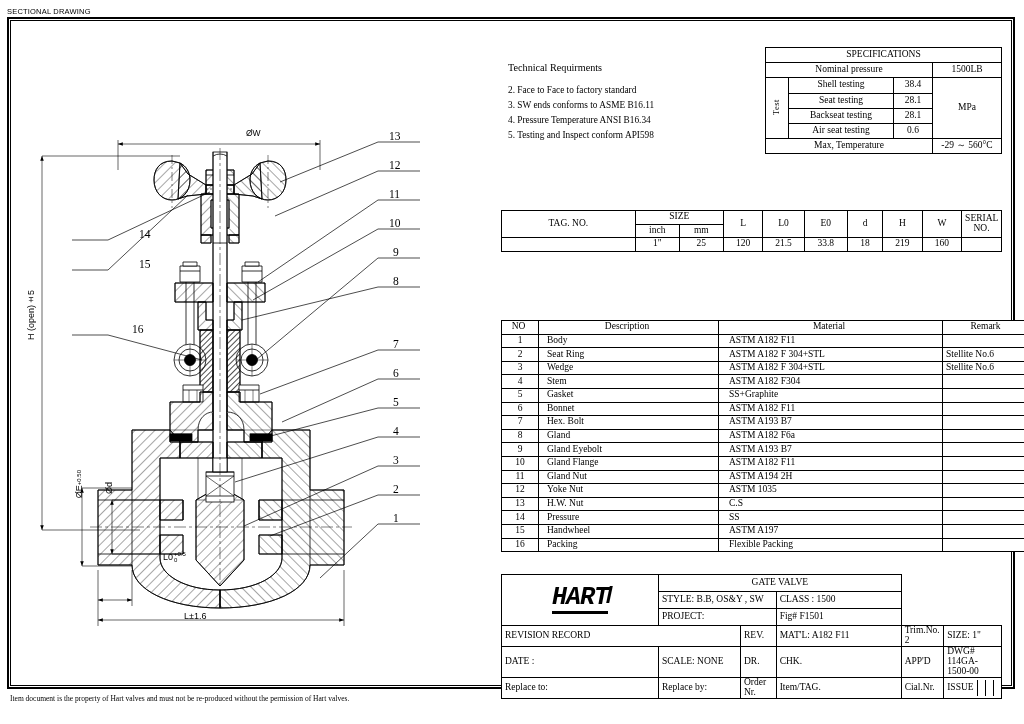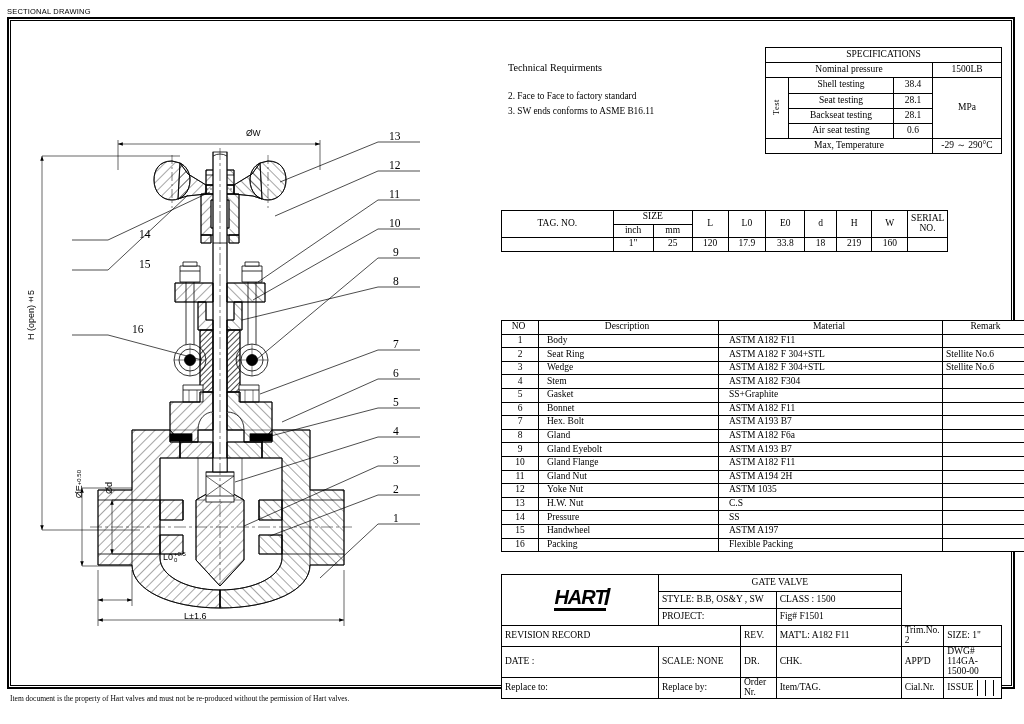--- a/index.html
+++ b/index.html
@@ -36,52 +36,52 @@
     font-size:9.5px;line-height:1.05;
   }
   .ctr{text-align:center;}
   .lft{text-align:left;}
 
   
   .tech{
     position:absolute;left:508px;top:60px;width:240px;
     font-size:9.3px;line-height:1.62;
   }
-  .tech .t-title{font-size:10.2px;margin-bottom:12px;}
+  .tech .t-title{font-size:10.2px;margin-bottom:6px;}
 
   
   .spec{position:absolute;left:765px;top:47px;width:237px;}
   .spec td{height:14.2px;}
   .spec .vert{
     writing-mode:vertical-rl;transform:rotate(180deg);
     font-size:8.6px;letter-spacing:.5px;white-space:nowrap;
     padding:0;
   }
 
   
-  .sizetbl{position:absolute;left:501px;top:210px;width:447px;}
+  .sizetbl{position:absolute;left:501px;top:210px;width:501px;}
   .sizetbl td{height:12.5px;}
 
   
   .bom{position:absolute;left:501px;top:320px;width:531px;}
   .bom td{height:12.6px;}
   .bom td.no{width:30px;text-align:center;}
   .bom td.desc{width:168px;padding-left:8px;}
   .bom td.mat{width:210px;padding-left:10px;}
   .bom td.rem{padding-left:3px;}
   .bom td.hdr{text-align:center;padding-left:0;}
 
   
   .titleblock{position:absolute;left:501px;top:574px;width:501px;}
   .titleblock td{height:16px;font-size:9.3px;}
   .logo-cell{width:150px;text-align:center;vertical-align:middle;}
   .logo{
     display:inline-block;position:relative;
-    font-family:Liberation Sans, sans-serif;
-    font-weight:bold;font-style:italic;font-size:20px;
+    font-family:Liberation Mono, monospace;
+    font-weight:bold;font-style:italic;font-size:25px;
     letter-spacing:-1px;line-height:1;padding:1px 4px 3px 4px;
   }
   .logo .logo-bar{
     display:block;height:3px;background:#000;margin-top:1px;
   }
   .logo .tick{
     position:absolute;right:1px;top:2px;width:3px;height:17px;
     background:#000;transform:skewX(-12deg);
   }
 
@@ -99,20 +99,22 @@
 
 <div class="sheet-header">SECTIONAL DRAWING</div>
 <div class="frame-outer"></div>
 <div class="frame-inner"></div>
 <div class="sheet-footer">Item document is the property of Hart valves and must not be re-produced without the permission of Hart valves.</div>
 
 <div class="tech">
   <div class="t-title">Technical Requirments</div>
   <div>2. Face  to  Face to factory standard</div>
   <div>3. SW ends conforms to ASME B16.11</div>
+  <div>4. Pressure Temperature ANSI B16.34</div>
+  <div>5. Testing and Inspect conform API598</div>
 </div>
 
 <table class="dwg spec">
   <tbody>
       <tr>
     <td class="ctr" colspan="4">SPECIFICATIONS</td>
   </tr>
   <tr>
     <td class="ctr" colspan="3">Nominal pressure</td>
     <td class="ctr" style="width:62px">1500LB</td>
@@ -132,21 +134,21 @@
   <tr>
     <td class="ctr">Backseat testing</td>
     <td class="ctr">28.1</td>
   </tr>
   <tr>
     <td class="ctr">Air seat testing</td>
     <td class="ctr">0.6</td>
   </tr>
   <tr>
     <td class="ctr" colspan="3">Max, Temperature</td>
-    <td class="ctr">-29 ～ 290°C</td>
+    <td class="ctr">-29 ～ 560°C</td>
   </tr>
 </tbody>
   </table>
 
 <table class="dwg sizetbl">
   <tbody>
       <tr>
     <td class="ctr" rowspan="2" style="width:136px">TAG. NO.</td>
     <td class="ctr" colspan="2" style="width:78px">SIZE</td>
     <td class="ctr" rowspan="2" style="width:34px">L</td>
@@ -159,21 +161,21 @@
   </tr>
   <tr>
     <td class="ctr" style="width:39px">inch</td>
     <td class="ctr" style="width:39px">mm</td>
   </tr>
   <tr>
     <td class="ctr"></td>
     <td class="ctr">1"</td>
     <td class="ctr">25</td>
     <td class="ctr">120</td>
-    <td class="ctr">17.9</td>
+    <td class="ctr">21.5</td>
     <td class="ctr">33.8</td>
     <td class="ctr">18</td>
     <td class="ctr">219</td>
     <td class="ctr">160</td>
     <td class="ctr"></td>
   </tr>
 </tbody>
   </table>
 
 <table class="dwg bom" id="bom-table">

